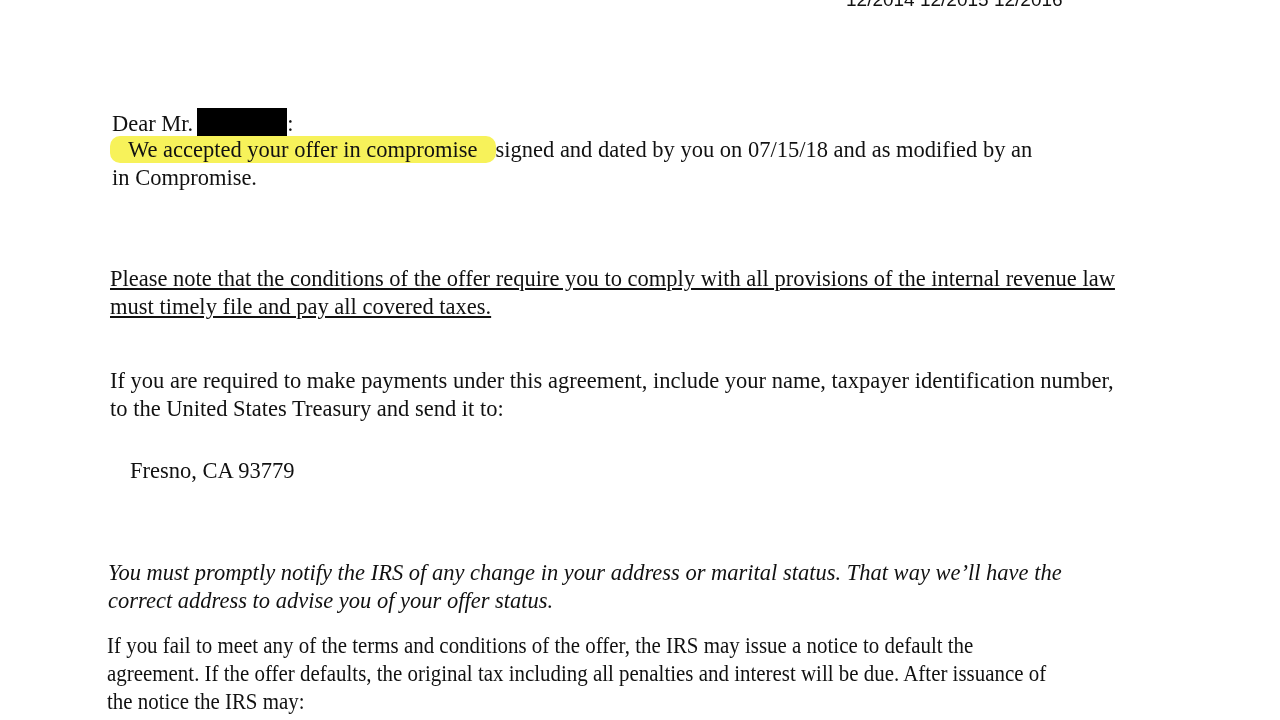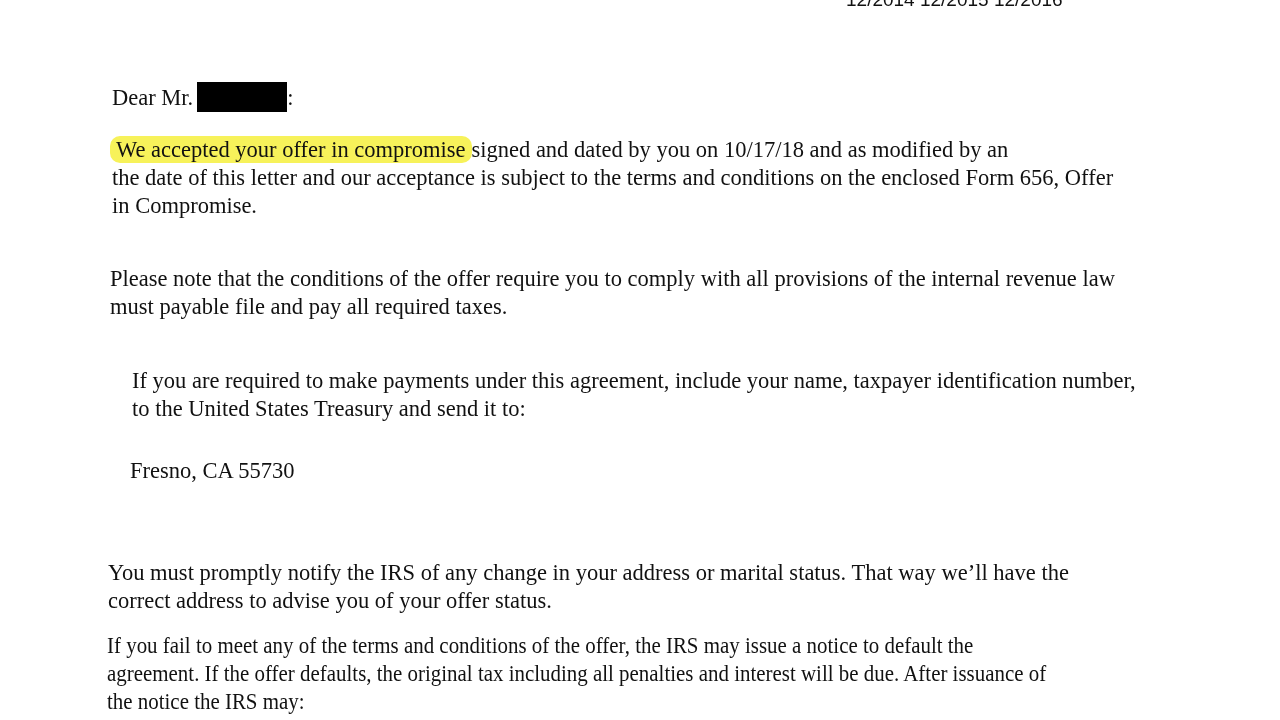--- a/index.html
+++ b/index.html
@@ -1,60 +1,59 @@
 <!DOCTYPE html>
 <html><head>
 <meta charset="utf-8">
 <style>
   html, body { margin:0; padding:0; }
   body { width:1280px; height:720px; background:#ffffff; overflow:hidden; position:relative;
          font-family:"Liberation Serif", serif; color:#111; }
   .header-block { position:absolute; left:846px; top:-12px; font-family:"Liberation Sans", sans-serif;
          font-size:19px; line-height:23px; color:#111; }
   .para { position:absolute; font-size:22.5px; line-height:28px; white-space:nowrap; }
-  .salutation { left:112px; top:82px;text-align:center; }
+  .salutation { left:112px; top:108px;text-align:center; }
   .redact { display:inline-block; width:90px; height:30px; background:#000; vertical-align:-7px; margin-left:4px; }
-  .hl { background:#f7f25a; border-radius:10px; padding:1px 6px; margin-left:-2px; }
+  .hl { background:#f7f25a; border-radius:10px; padding:1px 18px; margin-left:-2px; }
   .p1 { left:112px; top:136px; }
-  .p2 { left:110px; top:265px; }
-  .p3 { left:110px; top:367px;margin-left:22px; }
+  .p2 { left:110px; top:265px;text-decoration:underline; }
+  .p3 { left:110px; top:367px; }
   .addr { left:130px; top:457px; }
-  .p4 { left:108px; top:559px; }
+  .p4 { left:108px; top:559px;font-style:italic; }
   .p5 { left:107px; top:632px; transform:scaleX(0.93); transform-origin:left top; }
   .line { display:block; }
 </style>
 </head>
 <body>
 
 <div class="header-block">
   <span class="line">12/2014 12/2015 12/2016</span>
 </div>
 
 <div class="para salutation">
   <span>Dear Mr.</span><span class="redact"></span><span>:</span>
 </div>
 
 <div class="para p1">
-  <span class="line"><span class="hl">We accepted your offer in compromise</span><span>signed and dated by you on 10/17/18 and as modified by an</span></span>
-  <span class="line">the date of this letter and our acceptance is subject to the terms and conditions on the enclosed Form 656, Offer</span>
+  <span class="line"><span class="hl">We accepted your offer in compromise</span><span>signed and dated by you on 07/15/18 and as modified by an</span></span>
   <span class="line">in Compromise.</span>
 </div>
 
 <div class="para p2">
   <span class="line">Please note that the conditions of the offer require you to comply with all provisions of the internal revenue law</span>
-  <span class="line">must payable file and pay all required taxes.</span>
+  <span class="line">must timely file and pay all covered taxes.</span>
 </div>
 
 <div class="para p3">
   <span class="line">If you are required to make payments under this agreement, include your name, taxpayer identification number,</span>
   <span class="line">to the United States Treasury and send it to:</span>
 </div>
 
 <div class="para addr">
-  <span class="line">Fresno, CA 55730</span>
+  <span class="line">Fresno, CA 93779</span>
 </div>
 
 <div class="para p4">
   <span class="line">You must promptly notify the IRS of any change in your address or marital status. That way we’ll have the</span>
   <span class="line">correct address to advise you of your offer status.</span>
 </div>
 
 <div class="para p5">
   <span class="line">If you fail to meet any of the terms and conditions of the offer, the IRS may issue a notice to default the</span>
   <span class="line">agreement. If the offer defaults, the original tax including all penalties and interest will be due. After issuance of</span>

